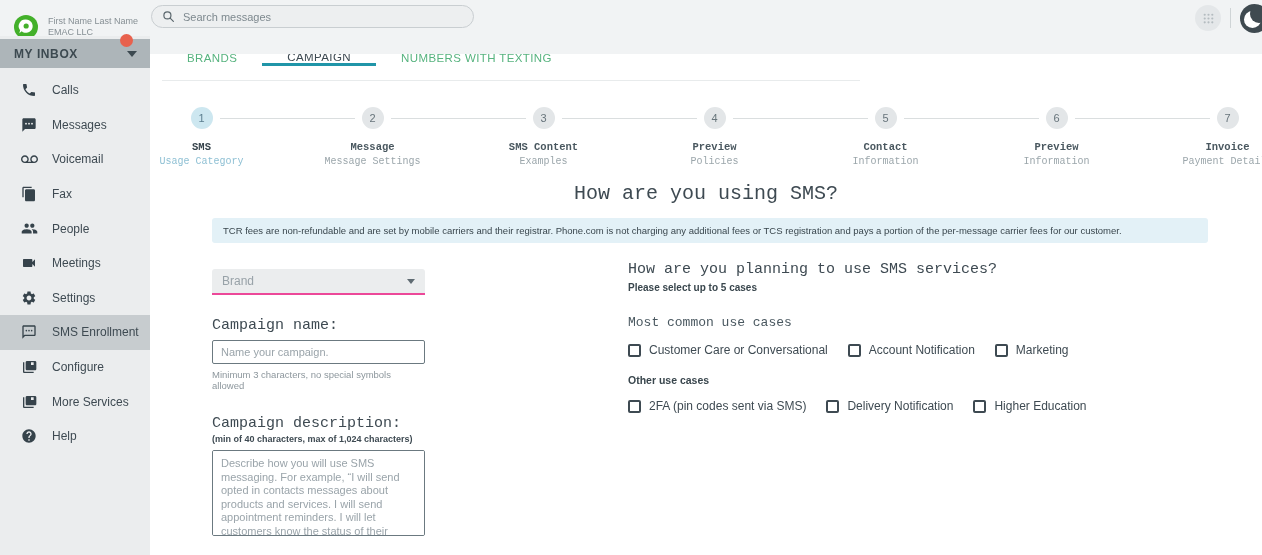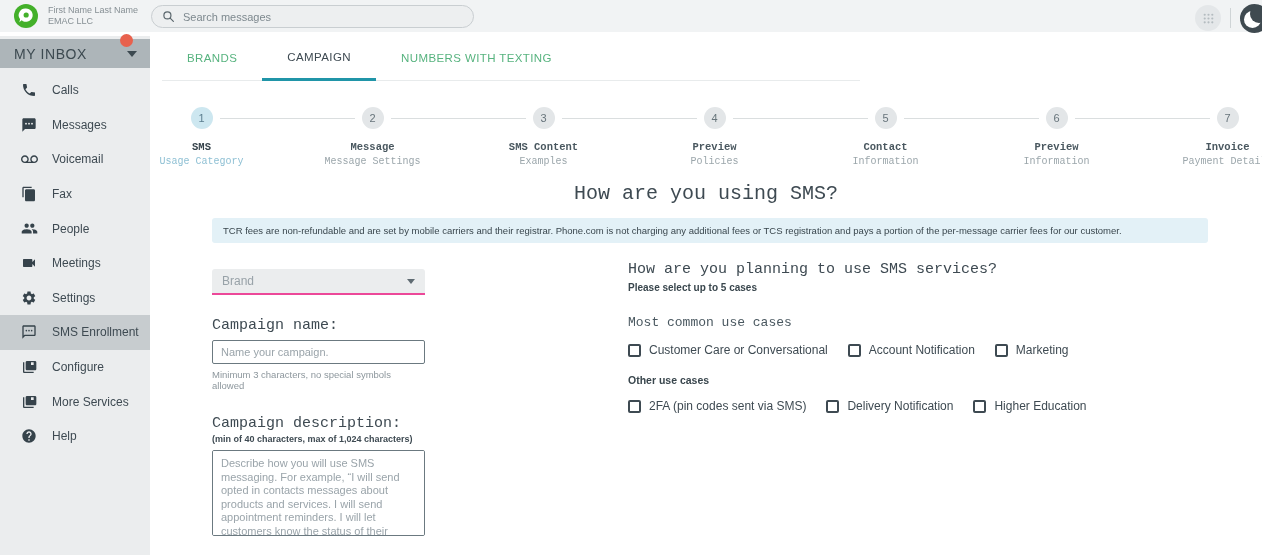--- a/index.html
+++ b/index.html
@@ -2,21 +2,21 @@
 <html style="--brand_green: #43b02a; --tab_green: #57b37f; --teal: #2095a8; --red_badge: #e8614d; --banner_bg: #e3f1f7; --step_active_bg: #cde7f0; --step_active_sub: #8fc0d4; --dark_text: #3e4a52;"><head>
 <meta charset="utf-8">
 <style>
   * { margin:0; padding:0; box-sizing:border-box; }
   html,body { width:1262px; height:555px; overflow:hidden; background:#fff;
     font-family:"Liberation Sans", sans-serif; }
   body { position:relative; }
   .fh { font-family:Liberation Mono, monospace; }
 
   
-  .topbar { position:absolute; left:0; top:0; width:1262px; height:32px;
+  .topbar { position:absolute; left:0; top:0; width:1262px; height:54px;
     background:#f1f3f4; display:flex; align-items:center; z-index:2; }
   .logo { width:24px; height:24px; border-radius:50%; background:var(--brand_green);
     margin-left:14px; flex:0 0 auto; display:flex; align-items:center; justify-content:center; }
   .whoami { margin-left:10px; font-size:9px; line-height:11px; color:#868f94; }
   .search { position:absolute; left:151px; top:5px; width:323px; height:23px;
     border:1px solid #c9ced1; border-radius:12px; background:#edeff0;
     display:flex; align-items:center; padding:0 10px; }
   .search svg { flex:0 0 auto; }
   .search span { margin-left:8px; font-size:11px; color:#7d888e; }
   .top-right { position:absolute; right:0; top:0; height:36px; display:flex; align-items:center; }
@@ -28,38 +28,38 @@
   .moon::after { content:''; position:absolute; left:4px; top:7px; width:17px; height:17px;
     border-radius:50%; background:#fff; }
   .moon::before { content:''; position:absolute; left:10px; top:1px; width:18px; height:18px;
     border-radius:50%; background:#3f4a50; z-index:1; }
 
   
   .sidebar { position:absolute; left:0; top:36px; bottom:0; width:150px;
     background:#ebedee; z-index:3; }
   .sb-header { margin-top:3px; height:29px; background:#adb5b9; display:flex;
     align-items:center; padding:0 14px; position:relative; }
-  .sb-header .t { font-size:14px; font-weight:normal; letter-spacing:.6px; color:#3c4950; }
+  .sb-header .t { font-size:12px; font-weight:bold; letter-spacing:.6px; color:#3c4950; }
   .sb-caret { position:absolute; right:13px; top:12px; width:0; height:0;
     border-left:5px solid transparent; border-right:5px solid transparent;
     border-top:6px solid #3c4950; }
   .sb-dot { position:absolute; right:17px; top:-5px; width:13px; height:13px;
     border-radius:50%; background:var(--red_badge); }
   .nav { padding-top:5px; }
   .nav-item { height:34.6px; display:flex; align-items:center; padding-left:20px; }
   .nav-item.sel { background:#c7cccf; }
   .nav-item .ic { width:18px; height:18px; color:#36434b; display:flex;
     align-items:center; justify-content:center; flex:0 0 auto; }
   .nav-item .lb { margin-left:14px; font-size:12px; color:#3e4a52; }
 
   
   .main { position:absolute; left:150px; top:36px; right:0; bottom:0; background:#fff; z-index:1; }
 
   .tabs { height:45px; display:flex; margin-left:12px; width:698px;
-    border-bottom:1px solid #e8ebec; }
+    border-bottom:1px solid #e8ebec;align-items:center; }
   .tab { display:flex; align-items:center; padding:0 25px; font-size:11.5px;
     letter-spacing:.4px; color:var(--tab_green); }
   .tab.active { color:#3e4a52; border-bottom:3px solid var(--teal); margin-bottom:-1px; }
 
   .stepper { position:relative; margin-left:-34px; margin-top:26px; width:1197px; display:flex; }
   .step { flex:1; display:flex; flex-direction:column; align-items:center; position:relative; }
   .step::before { content:''; position:absolute; top:11px; height:1px; background:#dadedf;
     left:calc(-50% + 18px); right:calc(50% + 18px); }
   .step:first-child::before { display:none; }
   .step .circ { width:22px; height:22px; border-radius:50%; background:#e3e6e8;

